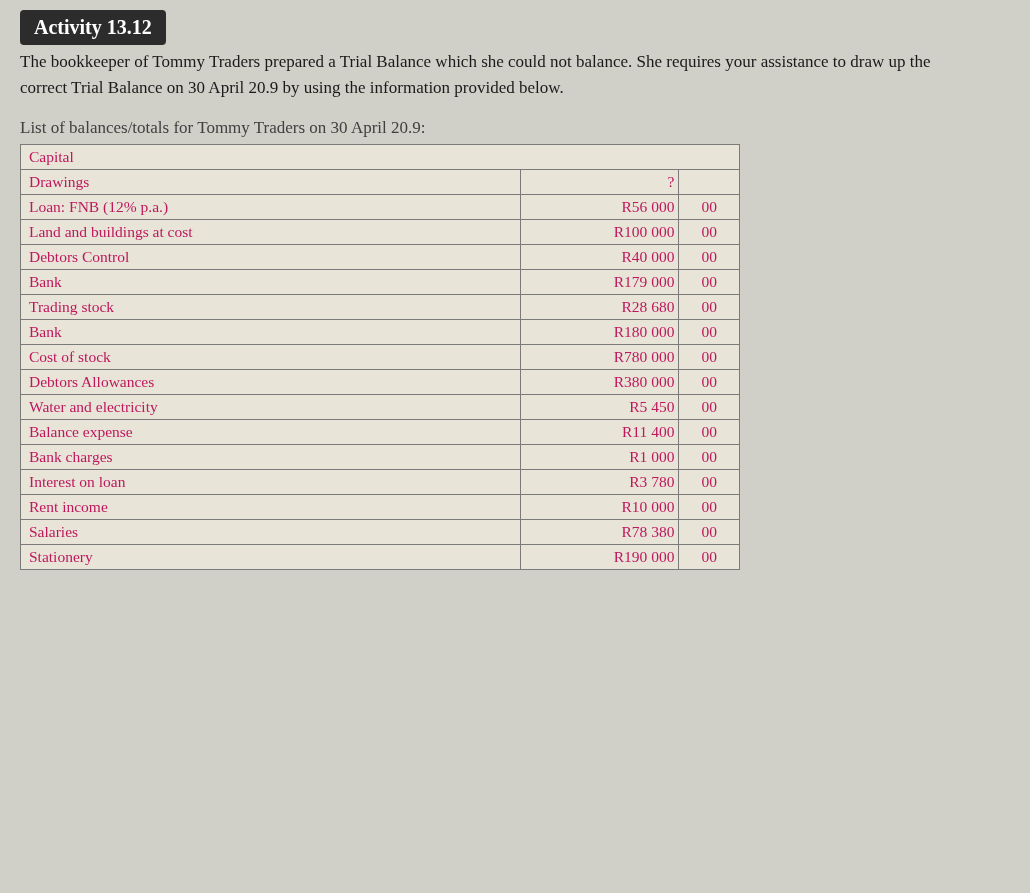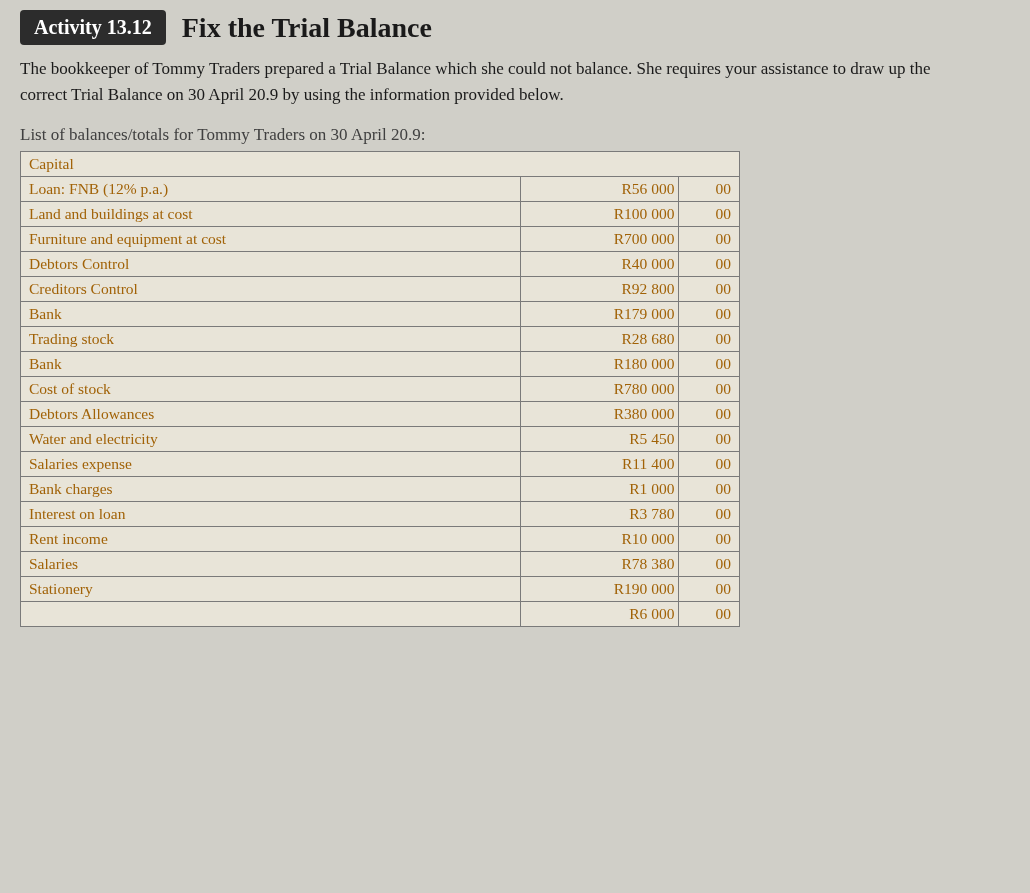--- a/index.html
+++ b/index.html
@@ -13,21 +13,21 @@
       font-family: 'Times New Roman', Times, serif;
       width: 1030px;
       min-height: 893px;
       padding: 10px 20px 20px 20px;
     }
 
     .header-bar {
       display: flex;
       align-items: center;
       gap: 16px;
-      margin-bottom: 11px;
+      margin-bottom: 4px;
     }
 
     .activity-badge {
       background: #2c2c2c;
       color: #fff;
       font-size: 20px;
       font-weight: bold;
       padding: 6px 14px;
       border-radius: 4px;
       white-space: nowrap;
@@ -56,80 +56,74 @@
     .balance-table {
       border-collapse: collapse;
       width: 720px;
       background: #e8e4d8;
     }
 
     .balance-table td {
       border: 1px solid #7a7a7a;
       padding: 3px 8px;
       font-size: 15.5px;
-      color: #a16207;
+      color: #be185d;
     }
 
     .balance-table .col-name {
       width: 380px;
     }
 
     .balance-table .col-amount {
       width: 120px;
       text-align: right;
       padding-right: 4px;
     }
 
     .balance-table .col-cents {
       width: 46px;
-      text-align: right;
+      text-align: center;
     }
 
     
   </style>
 </head>
 <body>
 
 <div class="header-bar">
   <span class="activity-badge">Activity 13.12</span>
-  <span class="main-title">Fix the Trial Balance</span>
 </div>
 
 <p class="intro-text">The bookkeeper of Tommy Traders prepared a Trial Balance which she could not balance. She requires your assistance to draw up the correct Trial Balance on 30 April 20.9 by using the information provided below.</p>
 
 <p class="list-heading">List of balances/totals for Tommy Traders on 30 April 20.9:</p>
 
 <table class="balance-table">
   <tbody id="table-body">
   <tr>
         <td colspan="3" class="col-name">Capital</td>
       </tr>
       <tr>
+        <td class="col-name">Drawings</td>
+        <td class="col-amount">?</td>
+        <td class="col-cents"></td>
+      </tr>
+      <tr>
         <td class="col-name">Loan: FNB (12% p.a.)</td>
         <td class="col-amount">R56 000</td>
         <td class="col-cents">00</td>
       </tr>
       <tr>
         <td class="col-name">Land and buildings at cost</td>
         <td class="col-amount">R100 000</td>
         <td class="col-cents">00</td>
       </tr>
       <tr>
-        <td class="col-name">Furniture and equipment at cost</td>
-        <td class="col-amount">R700 000</td>
-        <td class="col-cents">00</td>
-      </tr>
-      <tr>
         <td class="col-name">Debtors Control</td>
         <td class="col-amount">R40 000</td>
-        <td class="col-cents">00</td>
-      </tr>
-      <tr>
-        <td class="col-name">Creditors Control</td>
-        <td class="col-amount">R92 800</td>
         <td class="col-cents">00</td>
       </tr>
       <tr>
         <td class="col-name">Bank</td>
         <td class="col-amount">R179 000</td>
         <td class="col-cents">00</td>
       </tr>
       <tr>
         <td class="col-name">Trading stock</td>
         <td class="col-amount">R28 680</td>
@@ -149,21 +143,21 @@
         <td class="col-name">Debtors Allowances</td>
         <td class="col-amount">R380 000</td>
         <td class="col-cents">00</td>
       </tr>
       <tr>
         <td class="col-name">Water and electricity</td>
         <td class="col-amount">R5 450</td>
         <td class="col-cents">00</td>
       </tr>
       <tr>
-        <td class="col-name">Salaries expense</td>
+        <td class="col-name">Balance expense</td>
         <td class="col-amount">R11 400</td>
         <td class="col-cents">00</td>
       </tr>
       <tr>
         <td class="col-name">Bank charges</td>
         <td class="col-amount">R1 000</td>
         <td class="col-cents">00</td>
       </tr>
       <tr>
         <td class="col-name">Interest on loan</td>
@@ -178,19 +172,14 @@
       <tr>
         <td class="col-name">Salaries</td>
         <td class="col-amount">R78 380</td>
         <td class="col-cents">00</td>
       </tr>
       <tr>
         <td class="col-name">Stationery</td>
         <td class="col-amount">R190 000</td>
         <td class="col-cents">00</td>
       </tr>
-      <tr>
-        <td class="col-name"></td>
-        <td class="col-amount">R6 000</td>
-        <td class="col-cents">00</td>
-      </tr>
     </tbody>
 </table>
 
 </body></html>

